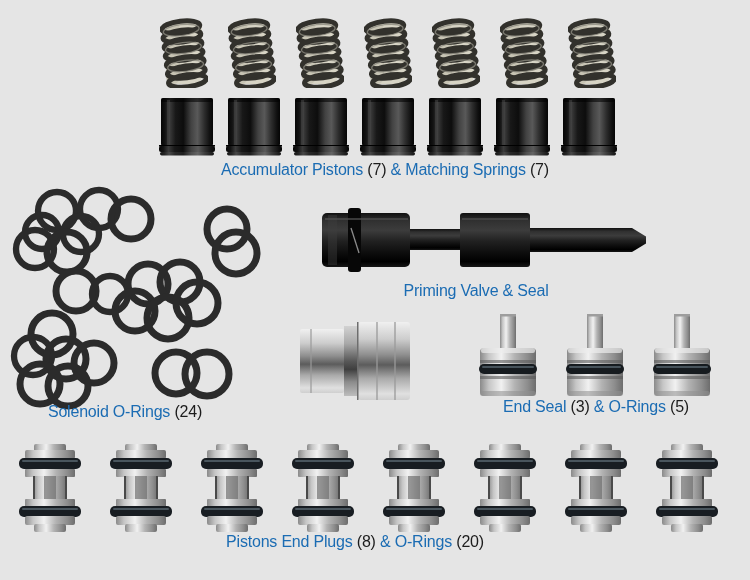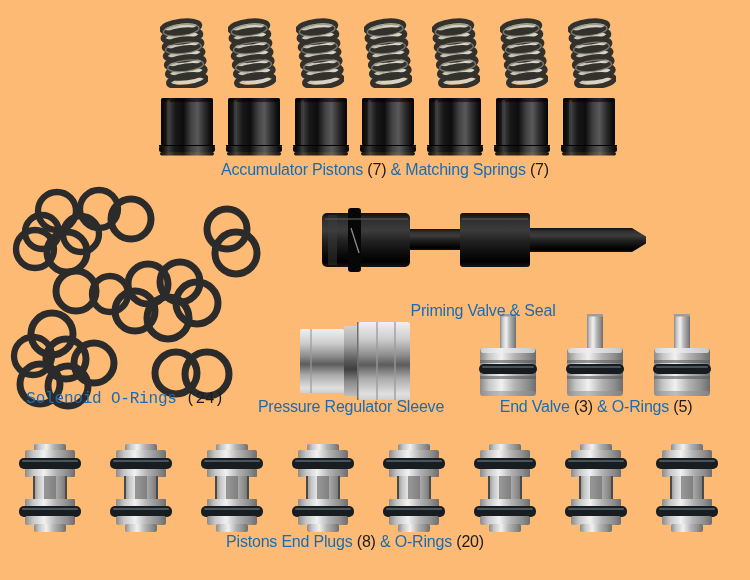--- a/index.html
+++ b/index.html
@@ -1,17 +1,17 @@
 <!DOCTYPE html>
 <html style="--label-blue: #1b6cb3; --label-dark: #1c1c1c;"><head>
 <meta charset="utf-8">
 <style>
   html,body{margin:0;padding:0;background:#ffffff;}
   .canvas{
-    position:relative;width:750px;height:580px;background:#fdba74;
+    position:relative;width:750px;height:580px;background:#e5e5e5;
     font-family:"Liberation Sans",sans-serif;overflow:hidden;
   }
   .canvas svg{position:absolute;left:0;top:0;}
   .label{
     position:absolute;font-size:16px;line-height:18px;text-align:center;
     white-space:nowrap;letter-spacing:-0.2px;
   }
   .c-blue{color:var(--label-blue,#1b6cb3);}
   .c-dark{color:var(--label-dark,#1c1c1c);}
 </style>
@@ -213,33 +213,30 @@
         <use href="#sym-iplug" x="474" y="444" width="62" height="88"></use>
         <use href="#sym-iplug" x="565" y="444" width="62" height="88"></use>
         <use href="#sym-iplug" x="656" y="444" width="62" height="88"></use>
       </g>
   </svg>
 
   <div class="label" style="top:161px;left:85px;width:600px;">
     <span class="c-blue">Accumulator Pistons </span><span class="c-dark">(7)</span><span class="c-blue"> &amp; Matching Springs </span><span class="c-dark">(7)</span>
   </div>
 
-  <div class="label" style="top:282px;left:333px;width:300px;margin-top:20px;">
+  <div class="label" style="top:282px;left:326px;width:300px;">
     <span class="c-blue">Priming Valve &amp; Seal</span>
   </div>
 
-  <div class="label" style="top:390px;left:25px;width:200px;font-family:Liberation Mono, monospace;">
+  <div class="label" style="top:403px;left:25px;width:200px;">
     <span class="c-blue">Solenoid O-Rings </span><span class="c-dark">(24)</span>
   </div>
 
-  <div class="label" style="top:398px;left:226px;width:250px;">
-    <span class="c-blue">Pressure Regulator Sleeve</span>
-  </div>
 
   <div class="label" style="top:398px;left:464px;width:264px;">
-    <span class="c-blue">End Valve </span><span class="c-dark">(3)</span><span class="c-blue"> &amp; O-Rings </span><span class="c-dark">(5)</span>
+    <span class="c-blue">End Seal </span><span class="c-dark">(3)</span><span class="c-blue"> &amp; O-Rings </span><span class="c-dark">(5)</span>
   </div>
 
   <div class="label" style="top:533px;left:155px;width:400px;">
     <span class="c-blue">Pistons End Plugs </span><span class="c-dark">(8)</span><span class="c-blue"> &amp; O-Rings </span><span class="c-dark">(20)</span>
   </div>
 
 </div>
 
 </body></html>

